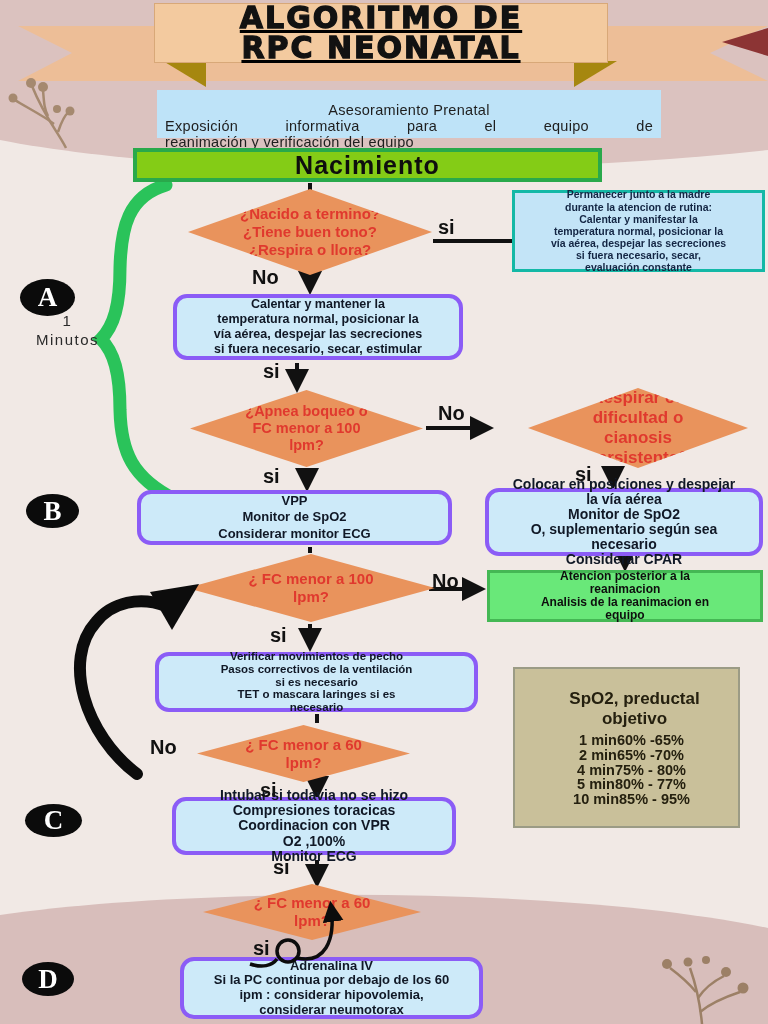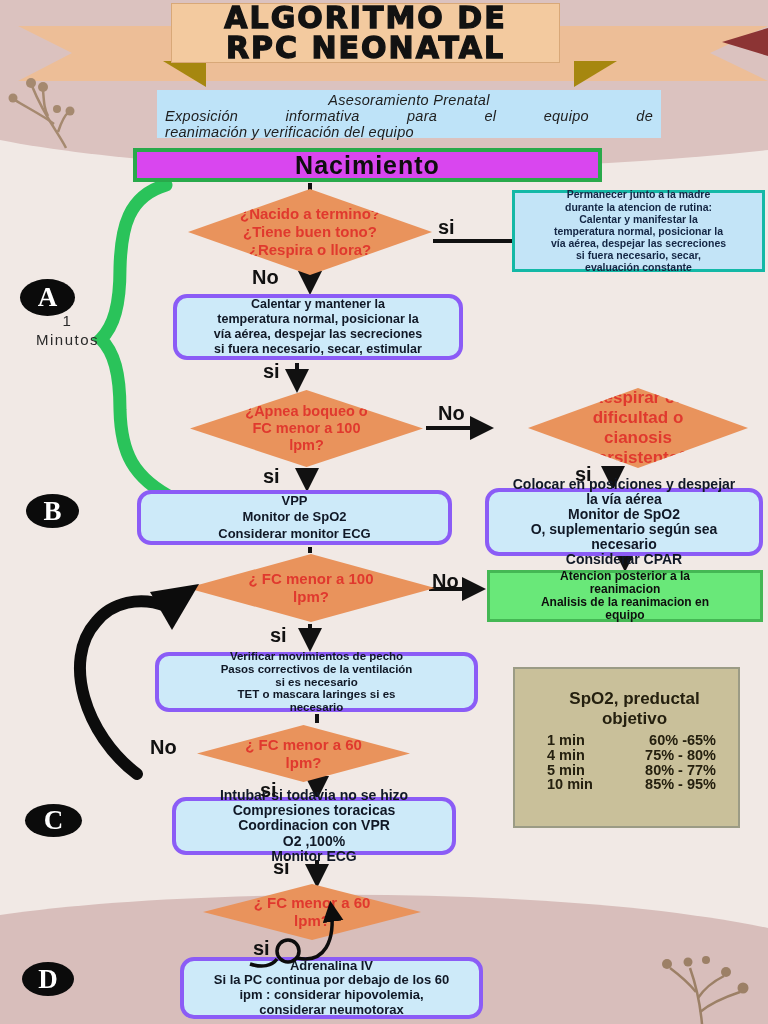--- a/index.html
+++ b/index.html
@@ -8,46 +8,46 @@
   svg.layer{position:absolute;left:0;top:0;width:768px;height:1024px;pointer-events:none;}
   .abs{position:absolute;box-sizing:border-box;}
   .pre{white-space:pre-line;}
   .center{display:flex;align-items:center;justify-content:center;text-align:center;}
 
   .title-card{background:#F3CA9F;border:1px solid #D8A878;}
   .title-line{font-family:"DejaVu Sans",sans-serif;font-weight:bold;color:#121212;
               -webkit-text-stroke:1.3px #121212;letter-spacing:2px;font-size:30px;line-height:1.0;}
 
   .prenatal{background:#BEE3F8;color:#1e1e1e;font-size:14.5px;line-height:1.1;
-            padding:3px 8px;letter-spacing:0.3px;font-style:italic;}
+            padding:13px 8px;letter-spacing:0.3px;}
   .prenatal .l1{text-align:center;}
   .prenatal .l2{text-align:justify;text-align-last:justify;}
   .prenatal .l3{text-align:left;}
 
-  .green-box{background:#d946ef;border:4px solid #29A94B;color:#0e0e0e;font-weight:bold;}
+  .green-box{background:#84cc16;border:4px solid #29A94B;color:#0e0e0e;font-weight:bold;}
   .green-box2{background:#69E879;border:3px solid #44B854;color:#0e0e0e;font-weight:bold;}
 
   .blue-round{background:#CDEAF9;border:4px solid #8b5cf6;border-radius:14px;
               color:#101826;font-weight:bold;}
   .blue-square{background:#C3E4F7;border:3px solid #14b8a6;color:#132543;font-weight:bold;}
 
   .diamond{background:#E9935C;clip-path:polygon(50% 0,100% 50%,50% 100%,0 50%);
            color:#E0392E;font-weight:bold;line-height:1.18;}
 
   .lbl{position:absolute;font-weight:bold;color:#111;font-size:20px;}
 
   .marker{background:#0b0b0b;border-radius:50%;color:#fff;
           font-family:"Liberation Serif",serif;font-weight:bold;font-size:27px;}
 
   .minute-note{color:#2a2a2a;font-size:15px;letter-spacing:1.5px;text-align:center;line-height:1.25;}
 
   .spo2{background:#C9C09A;border:2px solid #9B9B85;color:#25200f;font-weight:bold;padding-left:16px;}
   .spo2-title{text-align:center;font-size:17px;line-height:1.15;white-space:pre-line;margin-top:20px;}
   .spo2-rows{margin-top:5px;}
-  .spo2-row{display:flex;justify-content:space-between;padding:0 22px 0 16px;
+  .spo2-row{display:flex;justify-content:center;padding:0 22px 0 16px;
             font-size:14.5px;line-height:1.02;}
 </style>
 </head>
 <body>
 
 <div class="page">
 
   <svg class="layer" viewBox="0 0 768 1024">
     <path d="M0,0 H768 V150 C600,168 380,176 190,163 C120,158 50,150 0,140 Z" fill="#DBC2BF"></path>
     <path d="M0,915 C180,888 560,884 768,928 L768,1024 L0,1024 Z" fill="#D8BEBB"></path>
@@ -101,21 +101,21 @@
       <line x1="310" y1="547" x2="310" y2="553"></line>
       <line x1="429" y1="589" x2="480" y2="589" marker-end="url(#ah)"></line>
       <line x1="625" y1="558" x2="625" y2="566" marker-end="url(#ah)"></line>
       <line x1="310" y1="624" x2="310" y2="646" marker-end="url(#ah)"></line>
       <line x1="317" y1="714" x2="317" y2="723"></line>
       <line x1="317" y1="784" x2="317" y2="794" marker-end="url(#ah)"></line>
       <line x1="317" y1="860" x2="317" y2="882" marker-end="url(#ah)"></line>
     </g>
   </svg>
 
-  <div class="abs title-card" style="left:171px;top:3px;width:389px;height:60px;">
+  <div class="abs title-card" style="left:154px;top:3px;width:454px;height:60px;text-decoration:underline;">
     <div class="center" style="height:100%;flex-direction:column;">
       <div class="title-line">ALGORITMO DE</div>
       <div class="title-line">RPC NEONATAL</div>
     </div>
   </div>
 
   <div class="abs prenatal" style="left:157px;top:90px;width:504px;height:48px;">
     <div class="l1">Asesoramiento Prenatal</div>
     <div class="l2">Exposición informativa para el equipo de</div>
     <div class="l3">reanimación y verificación del equipo</div>
@@ -174,20 +174,24 @@
 TET o mascara laringes si es
 necesario</div>
 
   <div class="abs spo2" style="left:513px;top:667px;width:227px;height:161px;">
     <div class="spo2-title">SpO2, preductal
 objetivo</div>
     <div class="spo2-rows">
       <div class="spo2-row">
         <span>1 min</span>
         <span>60% -65%</span>
+        </div>
+      <div class="spo2-row">
+        <span>2 min</span>
+        <span>65% -70%</span>
         </div>
       <div class="spo2-row">
         <span>4 min</span>
         <span>75% - 80%</span>
         </div>
       <div class="spo2-row">
         <span>5 min</span>
         <span>80% - 77%</span>
         </div>
       <div class="spo2-row">

